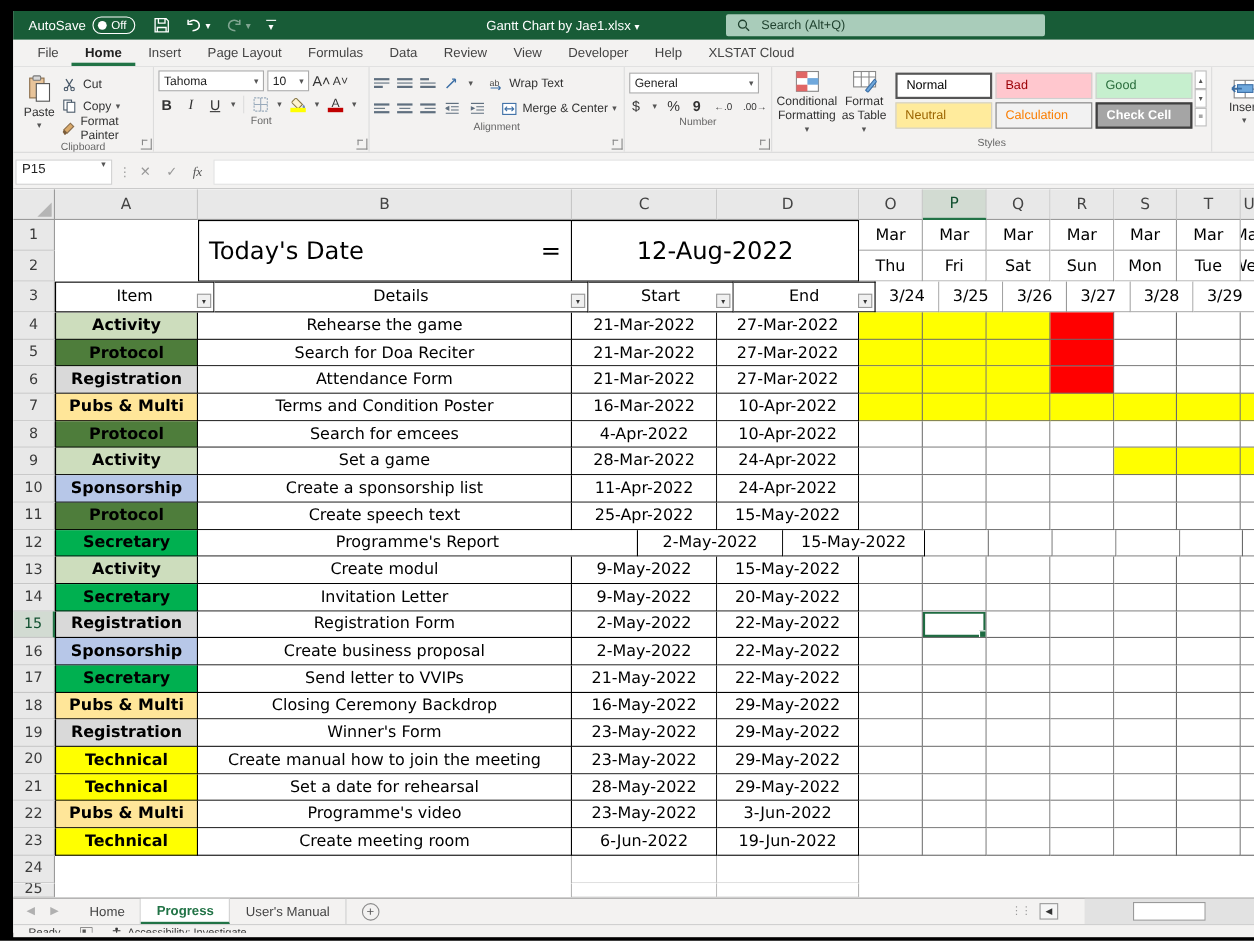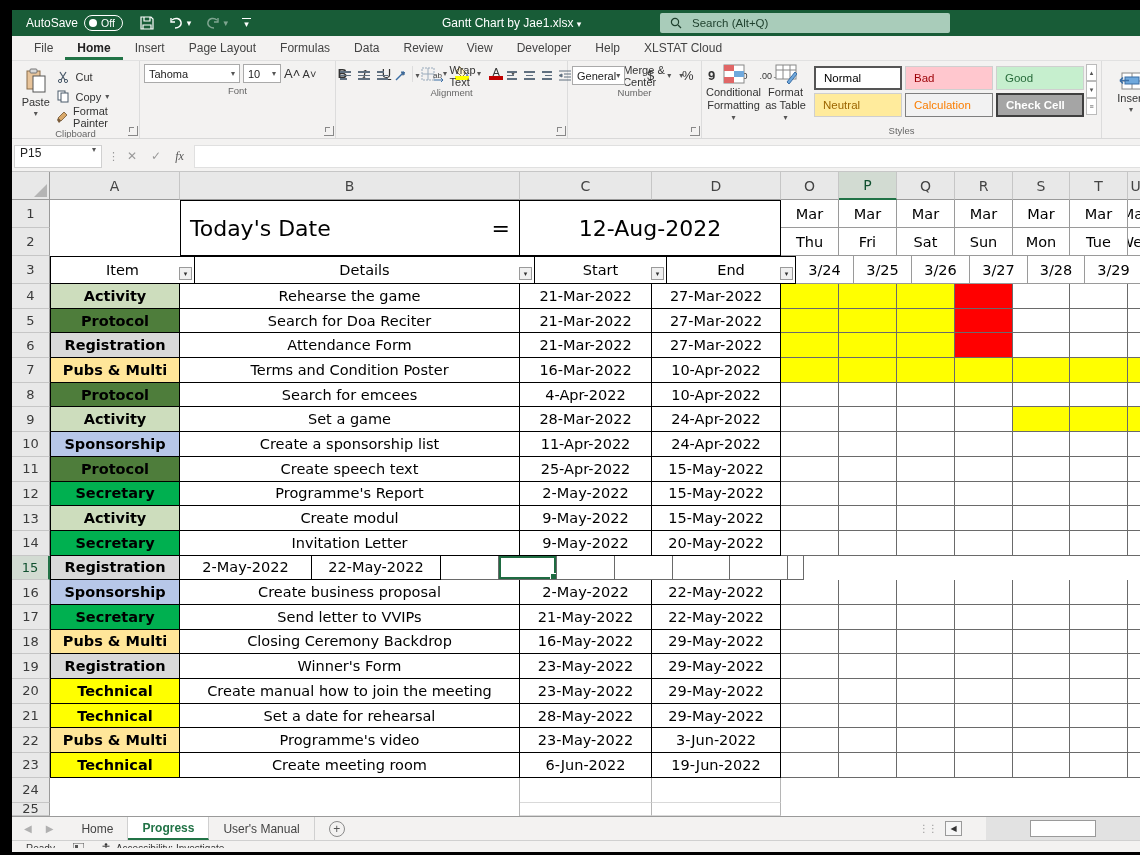--- a/index.html
+++ b/index.html
@@ -42,21 +42,21 @@
               border-left:1px solid #888; border-top:1px solid #888; transform:rotate(180deg); }
   .launcher::after { content:""; position:absolute; right:1px; bottom:1px; width:4px; height:4px;
                      border-right:1px solid #888; border-bottom:1px solid #888; }
   .bigbtn { display:flex; flex-direction:column; align-items:center; justify-content:center;
             width:46px; height:58px; font-size:11px; color:#333; gap:2px; }
   .smallrow { display:flex; align-items:center; gap:4px; font-size:11px; color:#333; height:19px; }
   .icon16 { width:16px; height:16px; display:inline-flex; align-items:center; justify-content:center; }
   .combo { border:1px solid #aaa; background:#fff; height:19px; display:flex; align-items:center;
            justify-content:space-between; font-size:11px; color:#222; padding:0 4px; }
   .caret { font-size:8px; color:#555; line-height:1; }
-  .fontbtns, .alnrows, .numrows { display:flex; gap:18px; }
+  .fontbtns, .alnrows, .numrows { display:flex; flex-direction:column; gap:4px; }
   .btnrow { display:flex; align-items:center; gap:7px; }
   .fmt { font-size:13px; color:#333; width:15px; text-align:center; }
   .colorbtn { display:flex; flex-direction:column; align-items:center; width:16px; }
   .colorbar { width:14px; height:4px; margin-top:-1px; }
   .alnicon { display:inline-flex; flex-direction:column; gap:2px; width:14px; }
   .alnicon i { height:1.5px; background:#5f6f7f; display:block; }
   .gallery { display:flex; flex-direction:column; gap:3px; margin:2px 0 0 4px; }
   .gal-row { display:flex; gap:3px; }
   .gal-cell { width:88px; height:24px; font-size:11.5px; display:flex; align-items:center;
               padding-left:8px; border:1px solid #cfcfcf; background:#fff; }
@@ -647,21 +647,21 @@
         <div class="cell ganttcell" style="width: 58px;"></div>
         <div class="cell ganttcell" style="width: 58px;"></div>
         <div class="cell ganttcell" style="width: 58px;"></div>
         <div class="cell ganttcell" style="width: 57px;"></div>
         <div class="cell ganttcell" style="width: 58px;"></div>
         <div class="cell ganttcell" style="width: 16px;"></div>
       </div>
       <div class="srow" style="height: 24.7px;">
         <div class="row-h">12</div>
         <div class="cell tblcell itemcell" style="width: 130px; border-left: 1px solid rgb(0, 0, 0); background: rgb(0, 176, 80);">Secretary</div>
-        <div class="cell tblcell" style="width: 340px;">Programme's Report</div>
+        <div class="cell tblcell" style="width: 400px;">Programme's Report</div>
         <div class="cell tblcell" style="width: 132px;">2-May-2022</div>
         <div class="cell tblcell" style="width: 129px;">15-May-2022</div>
         <div class="cell ganttcell" style="width: 58px;"></div>
         <div class="cell ganttcell" style="width: 58px;"></div>
         <div class="cell ganttcell" style="width: 58px;"></div>
         <div class="cell ganttcell" style="width: 58px;"></div>
         <div class="cell ganttcell" style="width: 57px;"></div>
         <div class="cell ganttcell" style="width: 58px;"></div>
         <div class="cell ganttcell" style="width: 16px;"></div>
       </div>
@@ -689,20 +689,21 @@
         <div class="cell ganttcell" style="width: 58px;"></div>
         <div class="cell ganttcell" style="width: 58px;"></div>
         <div class="cell ganttcell" style="width: 58px;"></div>
         <div class="cell ganttcell" style="width: 57px;"></div>
         <div class="cell ganttcell" style="width: 58px;"></div>
         <div class="cell ganttcell" style="width: 16px;"></div>
       </div>
       <div class="srow" style="height: 24.7px;">
         <div class="row-h sel">15</div>
         <div class="cell tblcell itemcell" style="width: 130px; border-left: 1px solid rgb(0, 0, 0); background: rgb(217, 217, 217);">Registration</div>
+        <div class="cell tblcell" style="width: 340px;">Registration Form</div>
         <div class="cell tblcell" style="width: 132px;">2-May-2022</div>
         <div class="cell tblcell" style="width: 129px;">22-May-2022</div>
         <div class="cell ganttcell" style="width: 58px;"></div>
         <div class="cell ganttcell selected-cell" style="width: 58px;"></div>
         <div class="cell ganttcell" style="width: 58px;"></div>
         <div class="cell ganttcell" style="width: 58px;"></div>
         <div class="cell ganttcell" style="width: 57px;"></div>
         <div class="cell ganttcell" style="width: 58px;"></div>
         <div class="cell ganttcell" style="width: 16px;"></div>
       </div>

